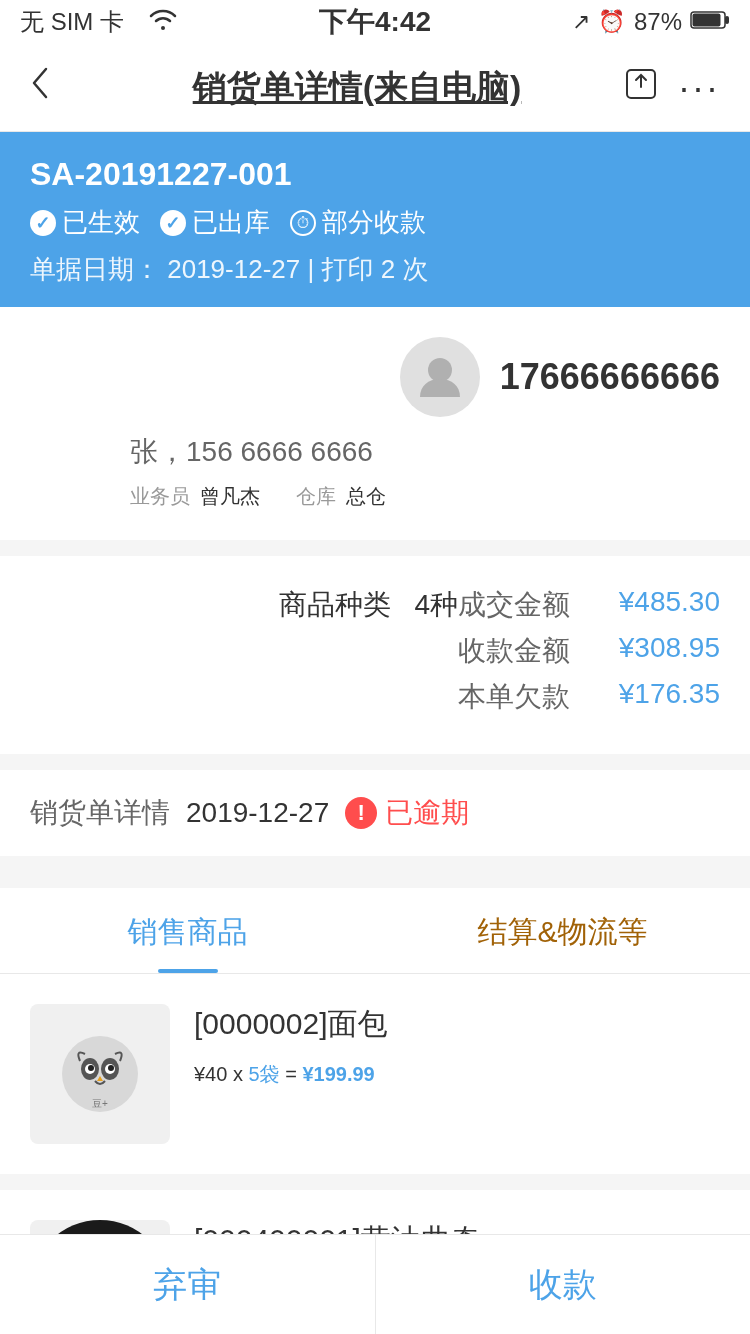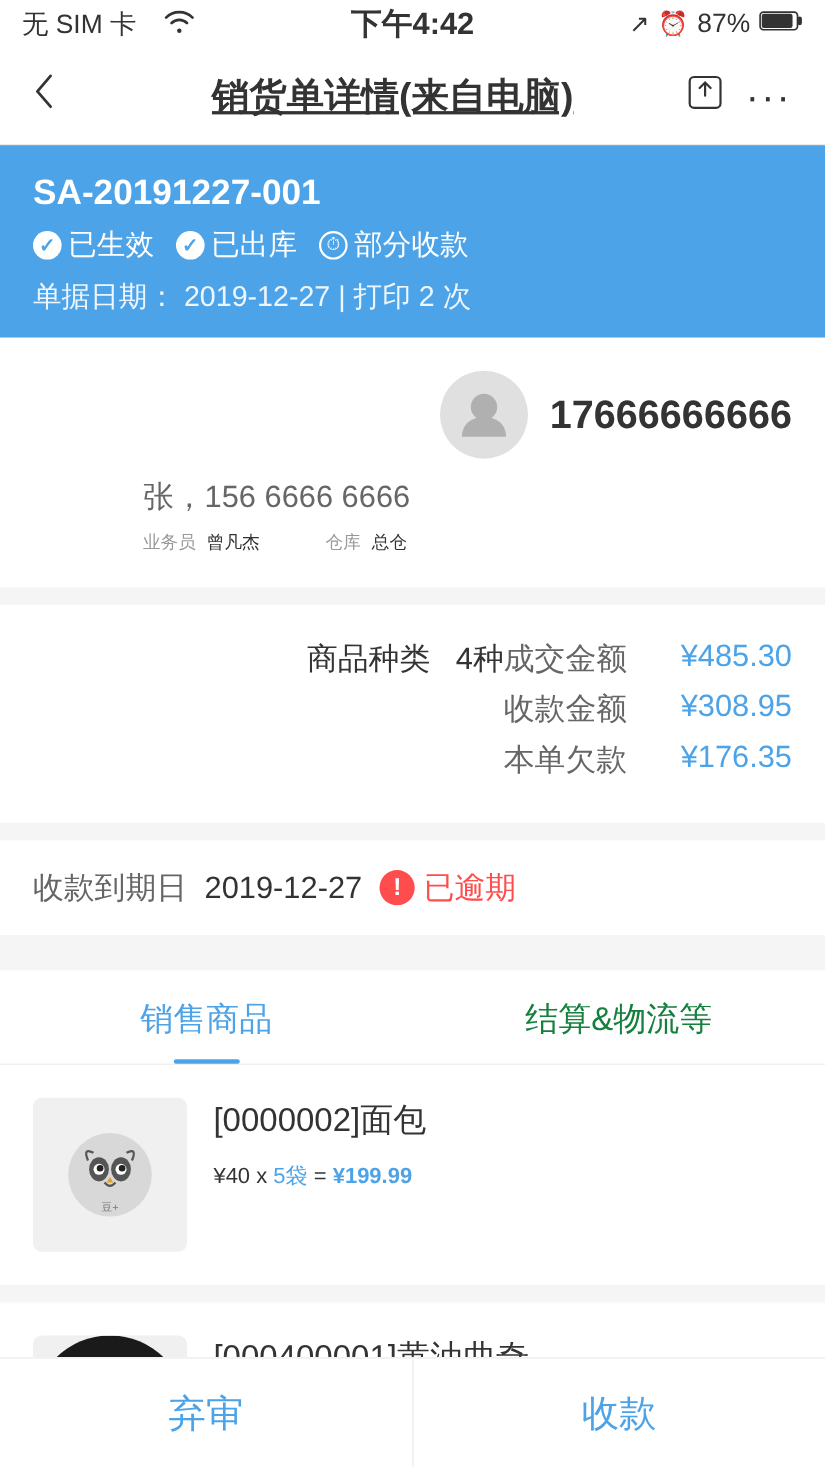--- a/index.html
+++ b/index.html
@@ -146,23 +146,23 @@
       color: #333;
     }
     .customer-info {
       font-size: 28px;
       color: #666;
       margin-bottom: 12px;
       padding-left: 100px;
     }
     .customer-meta {
       display: flex;
-      gap: 60px;
+      gap: 36px;
       padding-left: 100px;
-      font-size: 16px;
+      font-size: 20px;
       color: #666;
     }
     .meta-item { display: flex; gap: 10px; }
     .meta-label { color: #999; }
     .meta-value { color: #333; }
 
     
     .summary-card {
       background: #fff;
       padding: 30px;
@@ -228,21 +228,21 @@
     .tabs {
       background: #fff;
       display: flex;
       border-bottom: 1px solid #e8e8e8;
     }
     .tab {
       flex: 1;
       text-align: center;
       padding: 24px 0 20px;
       font-size: 30px;
-      color: #15803d;
+      color: #a16207;
       position: relative;
       cursor: pointer;
     }
     .tab.active {
       color: #4da3e8;
     }
     .tab.active::after {
       content: '';
       position: absolute;
       bottom: 0;
@@ -443,21 +443,21 @@
       </div>
       <div class="amount-row">
         <span class="amount-label">本单欠款</span>
         <span class="amount-value">¥176.35</span>
       </div>
     </div>
   </div>
 </div>
 
 <div class="due-date-card">
-  <span class="due-date-label">收款到期日</span>
+  <span class="due-date-label">销货单详情</span>
   <span class="due-date-value">2019-12-27</span>
   <div class="overdue-badge">
     <div class="overdue-icon">!</div>
     <span class="overdue-text">已逾期</span>
   </div>
 </div>
 
 <div class="divider"></div>
 
 <div class="tabs">

